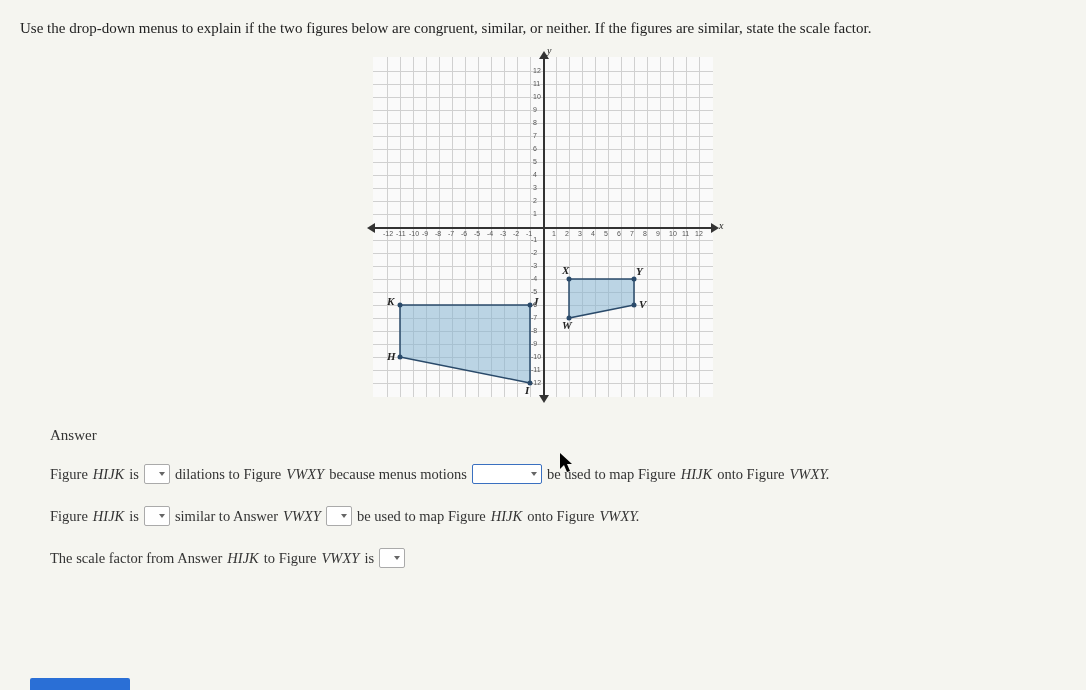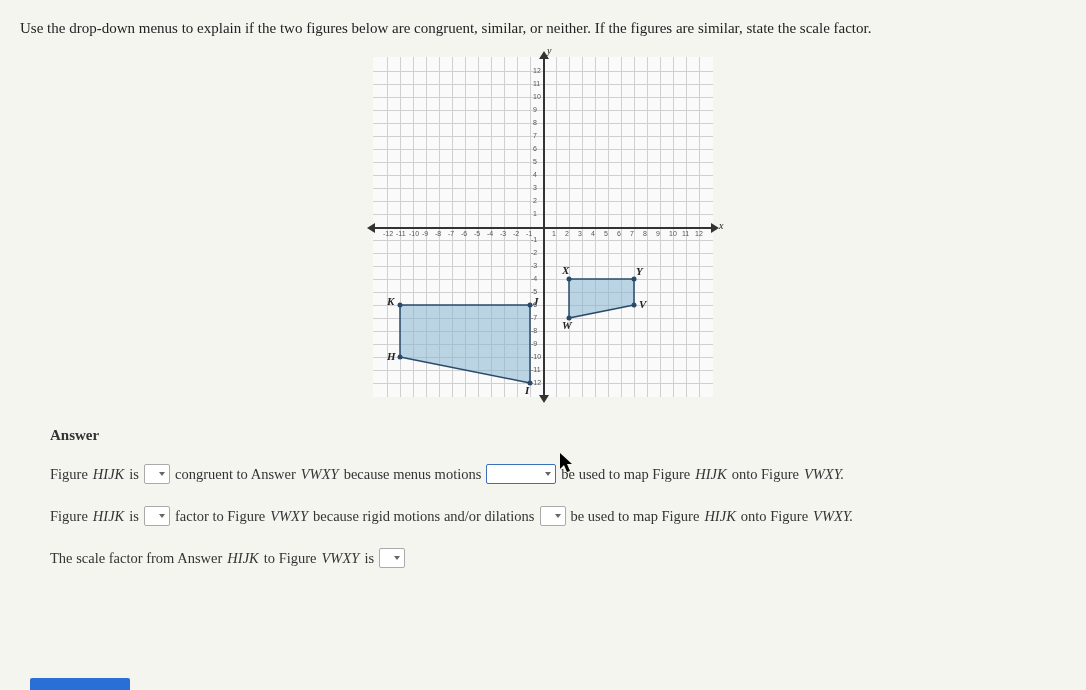--- a/index.html
+++ b/index.html
@@ -61,21 +61,21 @@
       position: absolute;
       font-size: 10px;
       font-style: italic;
       color: #222;
     }
     svg.shapes { position: absolute; top: 0; left: 0; width: 100%; height: 100%; }
     .polygon { fill: rgba(135, 180, 210, 0.55); stroke: #2a4a6a; stroke-width: 1.5; }
     .vertex { fill: #2a4a6a; }
 
     .answer-heading {
-      font-weight: bold;
+      font-weight: normal;
       font-size: 15px;
       margin: 25px 0 20px 30px;
     }
     .answer-line {
       font-size: 14.5px;
       margin: 0 0 22px 30px;
       display: flex;
       align-items: center;
       flex-wrap: wrap;
       gap: 5px;
@@ -274,38 +274,37 @@
     </svg>
 </div>
 
 <div class="answer-heading">Answer</div>
 
 <div class="answer-line">
   <span>Figure </span>
   <span class="italic-fig">HIJK</span>
   <span>  is</span>
   <span class="dropdown"></span>
-  <span>congruent to Answer </span>
+  <span>dilations to Figure </span>
   <span class="italic-fig">VWXY</span>
   <span> because menus motions</span>
   <span class="dropdown highlighted" style="min-width:70px;"></span>
   <span>be used to map Figure </span>
   <span class="italic-fig">HIJK</span>
   <span> onto Figure </span>
   <span class="italic-fig">VWXY.</span>
 </div>
 
 <div class="answer-line">
   <span>Figure </span>
   <span class="italic-fig">HIJK</span>
   <span>  is</span>
   <span class="dropdown"></span>
-  <span>factor to Figure </span>
+  <span>similar to Answer </span>
   <span class="italic-fig">VWXY</span>
-  <span> because rigid motions and/or dilations</span>
   <span class="dropdown"></span>
   <span>be used to map Figure </span>
   <span class="italic-fig">HIJK</span>
   <span> onto Figure </span>
   <span class="italic-fig">VWXY.</span>
 </div>
 
 <div class="answer-line">
   <span>The scale factor from Answer </span>
   <span class="italic-fig">HIJK</span>

